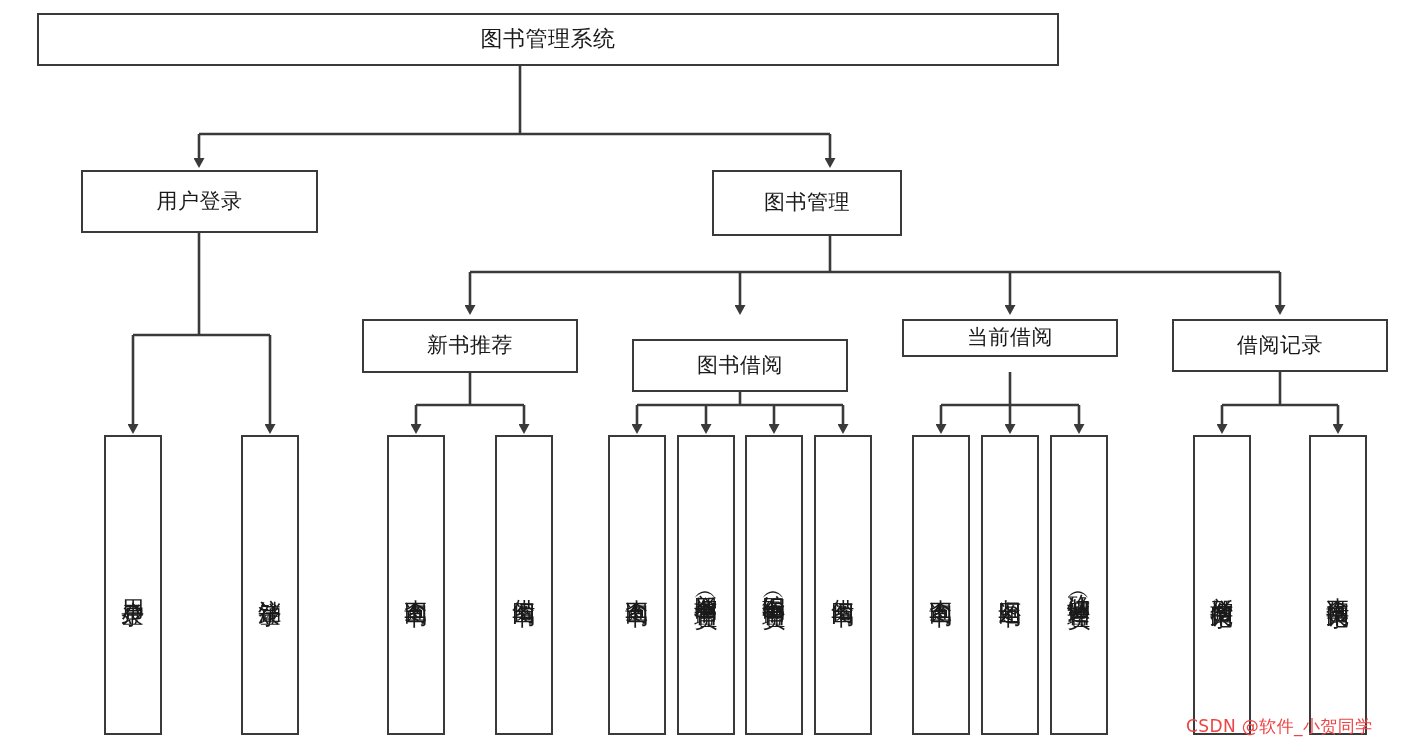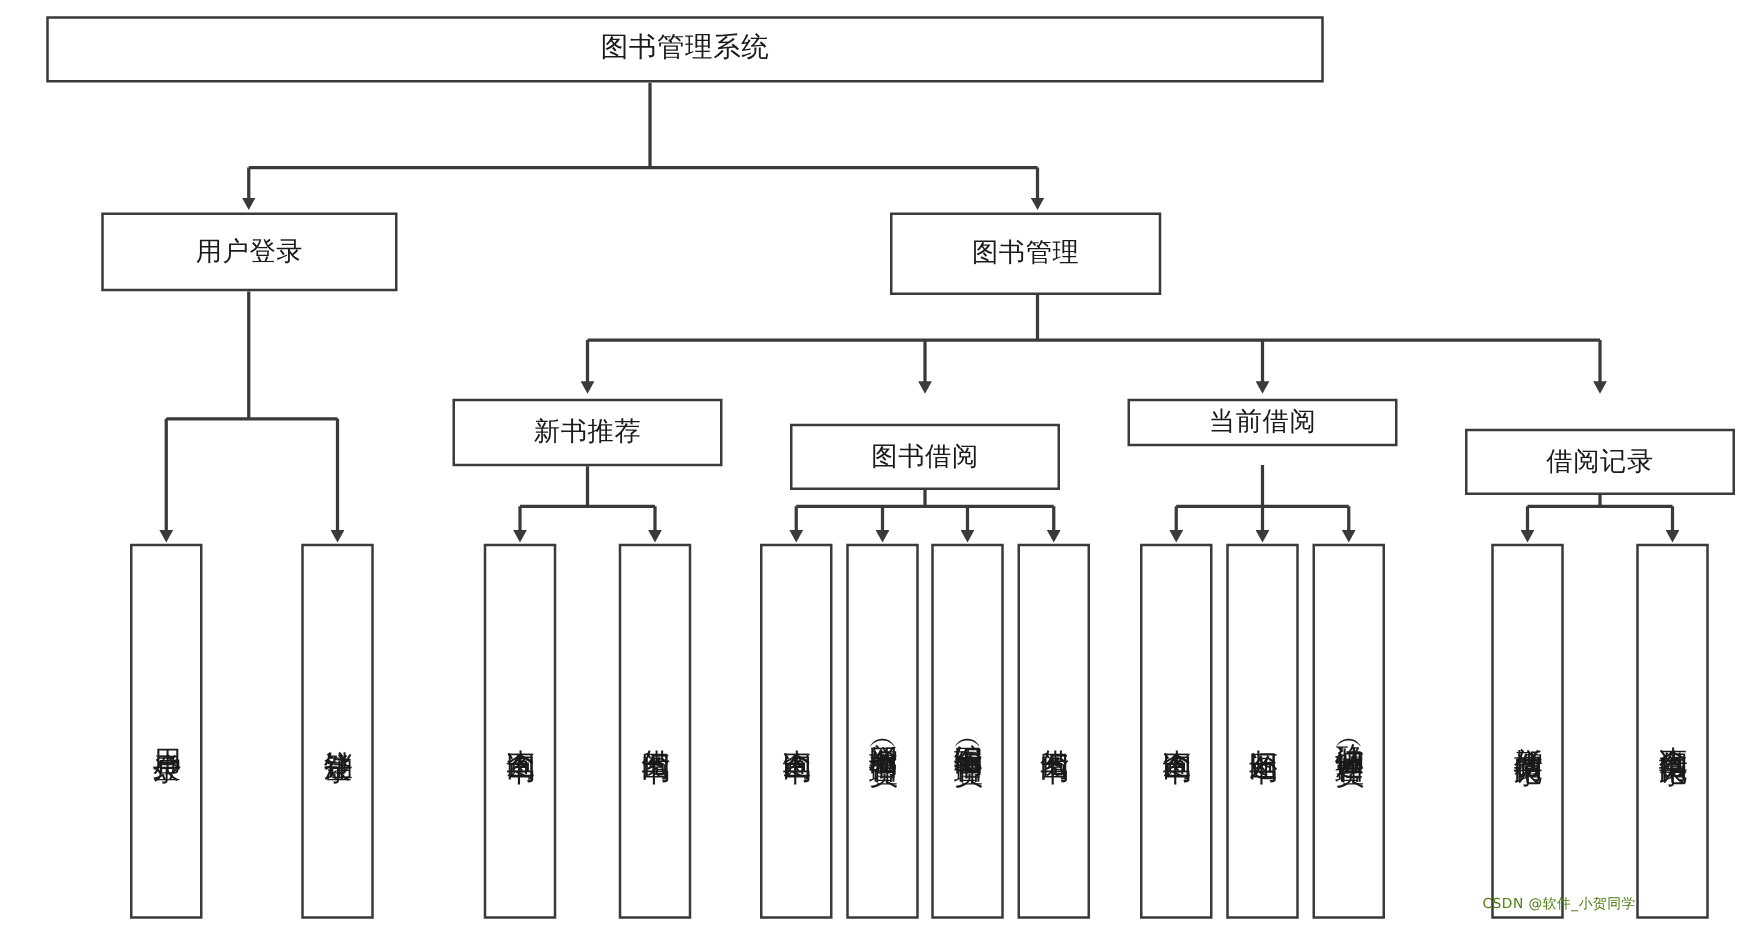--- a/index.html
+++ b/index.html
@@ -60,22 +60,22 @@
     font-size: 23px;
     line-height: 1.06;
     letter-spacing: 2px;
     max-height: 272px;
     white-space: normal;
   }
   .watermark {
     position: absolute;
     left: 1186px;
     top: 715px;
-    font-size: 11px;
-    color: #4d7c0f;
+    font-size: 17px;
+    color: #ef4444;
     white-space: nowrap;
     letter-spacing: 0.4px;
   }
 </style>
 </head>
 <body>
 
 <div id="canvas">
 
   <svg class="wires" viewBox="0 0 1405 747">
@@ -128,34 +128,34 @@
     </g>
   </svg>
 
   <div class="node horiz root" style="left:17px; top:13px; width:1022px; height:53px;margin-left:20px;">
     <span class="lbl">图书管理系统</span>
   </div>
 
   <div class="node horiz" style="left:81px; top:170px; width:237px; height:63px;">
     <span class="lbl">用户登录</span>
   </div>
-  <div class="node horiz" style="left:712px; top:170px; width:217px; height:66px;">
+  <div class="node horiz" style="left:712px; top:170px; width:190px; height:66px;">
     <span class="lbl">图书管理</span>
   </div>
 
   <div class="node horiz" style="left:362px; top:319px; width:216px; height:54px;">
     <span class="lbl">新书推荐</span>
   </div>
   <div class="node horiz" style="left:632px; top:319px; width:216px; height:53px;margin-top:20px;">
     <span class="lbl">图书借阅</span>
   </div>
   <div class="node horiz" style="left:902px; top:319px; width:216px; height:38px;">
     <span class="lbl">当前借阅</span>
   </div>
-  <div class="node horiz" style="left:1172px; top:319px; width:216px; height:53px;margin-top:24px;">
+  <div class="node horiz" style="left:1172px; top:319px; width:216px; height:53px;">
     <span class="lbl">借阅记录</span>
   </div>
 
   <div class="node vert" style="left:104px; top:435px; width:58px; height:300px;">
     <span class="lbl">用户登录</span>
   </div>
   <div class="node vert" style="left:241px; top:435px; width:58px; height:300px;">
     <span class="lbl">注销登录</span>
   </div>
 

